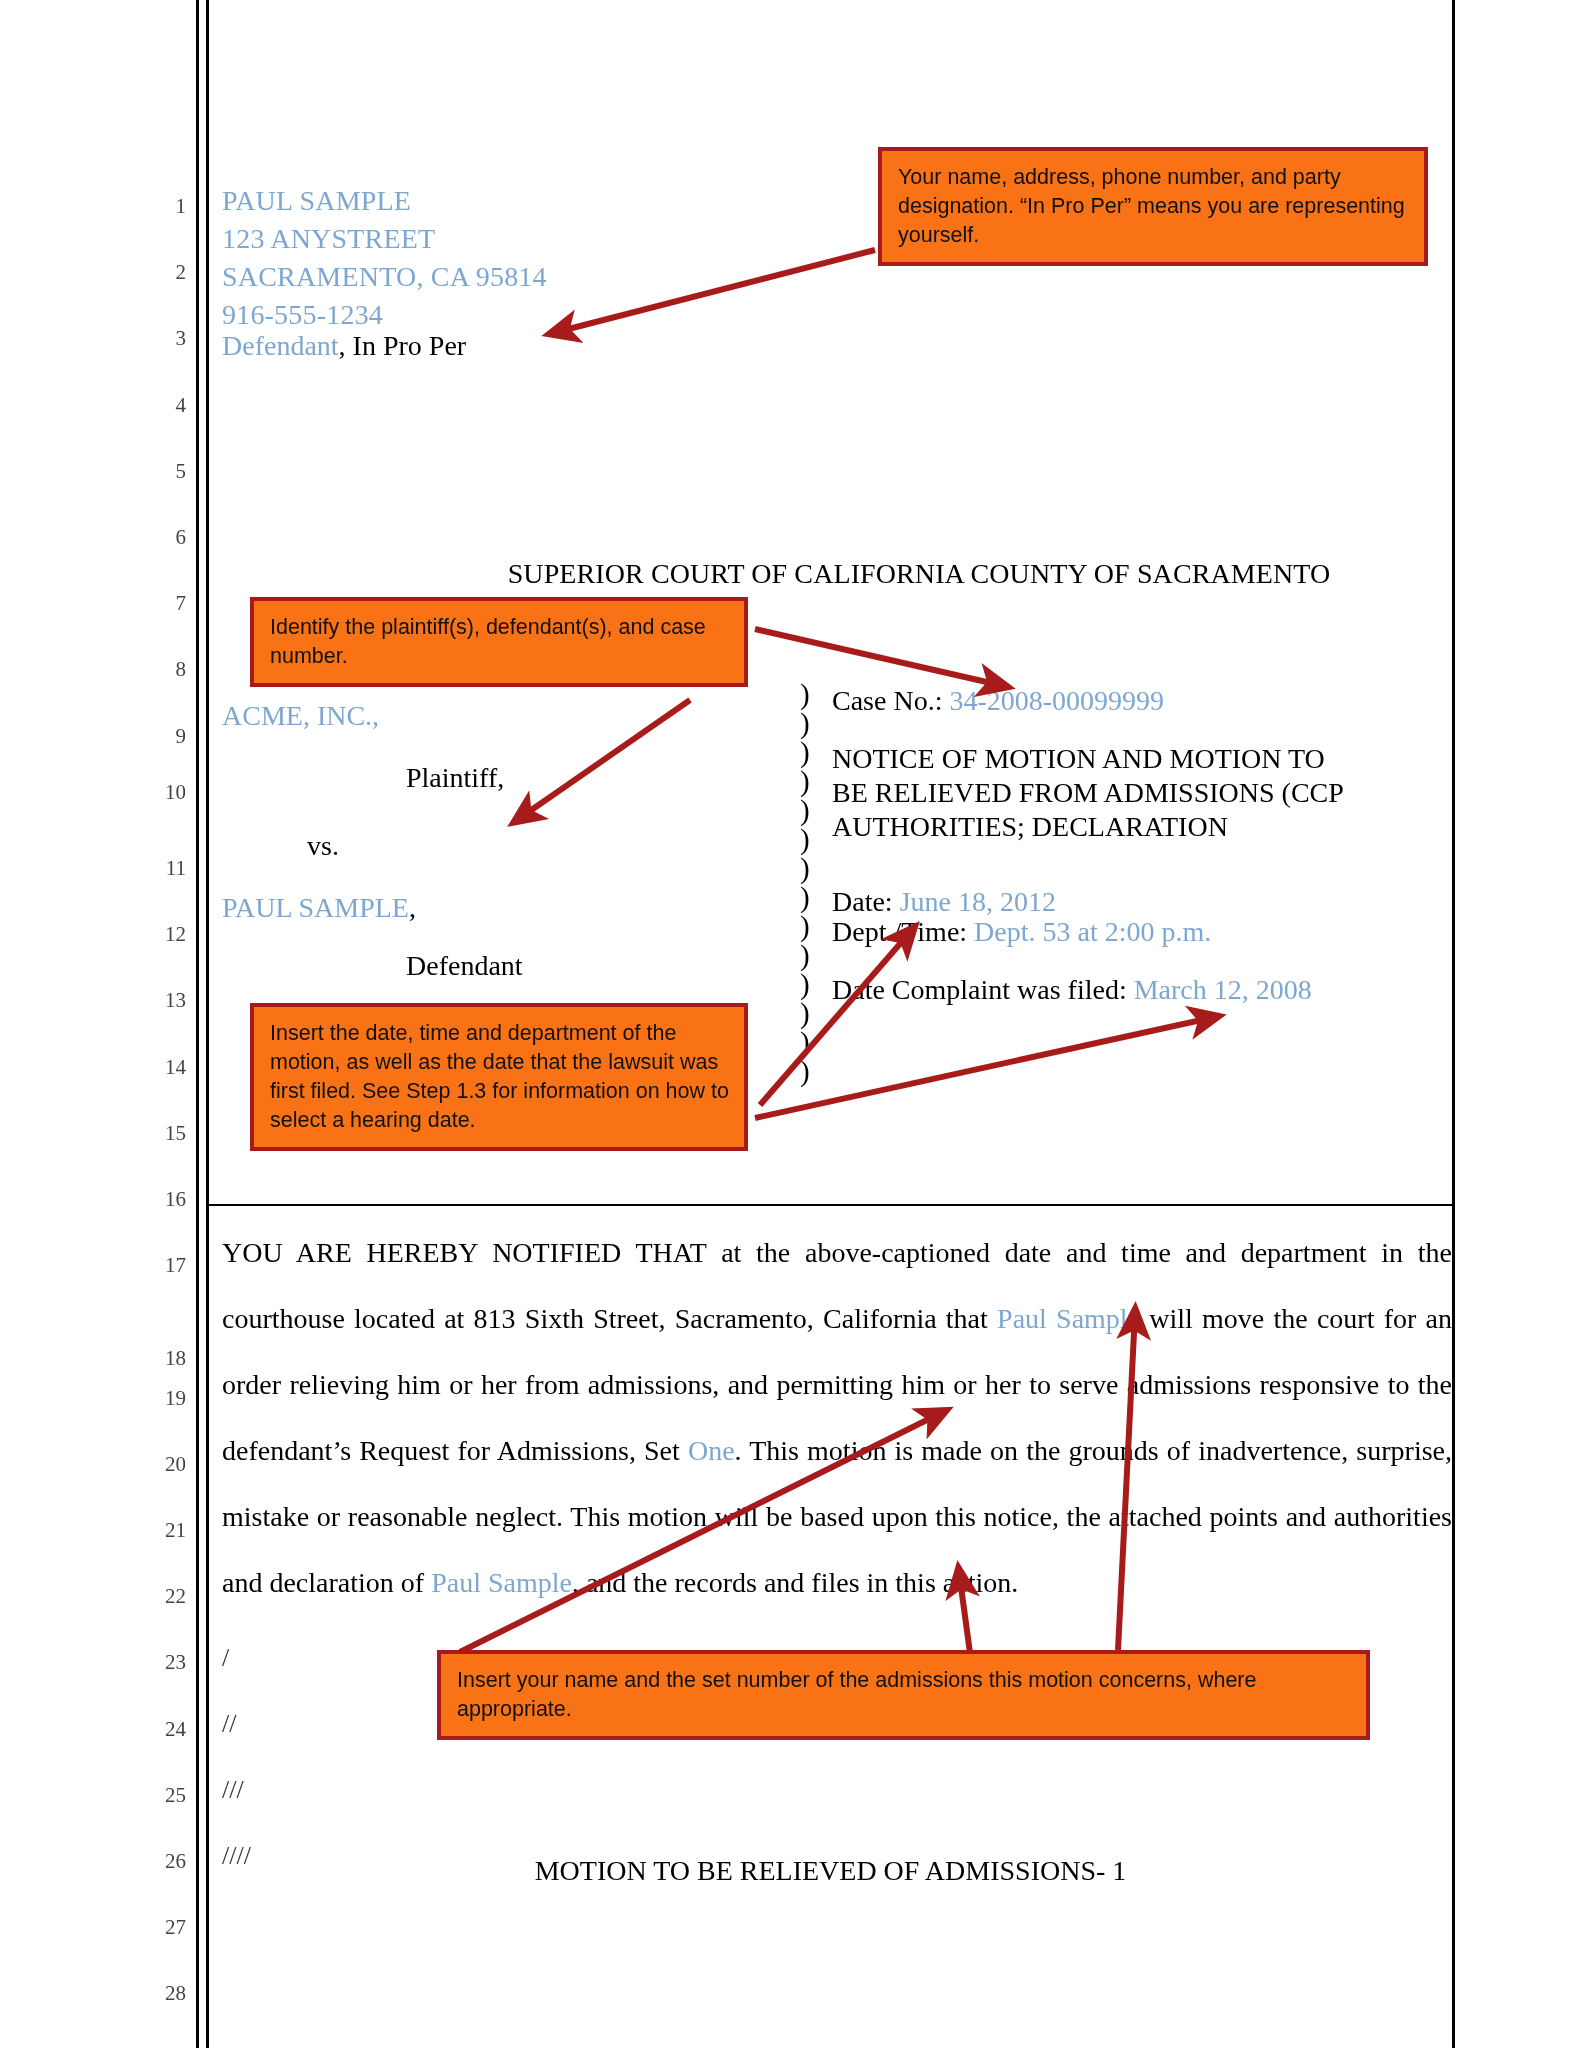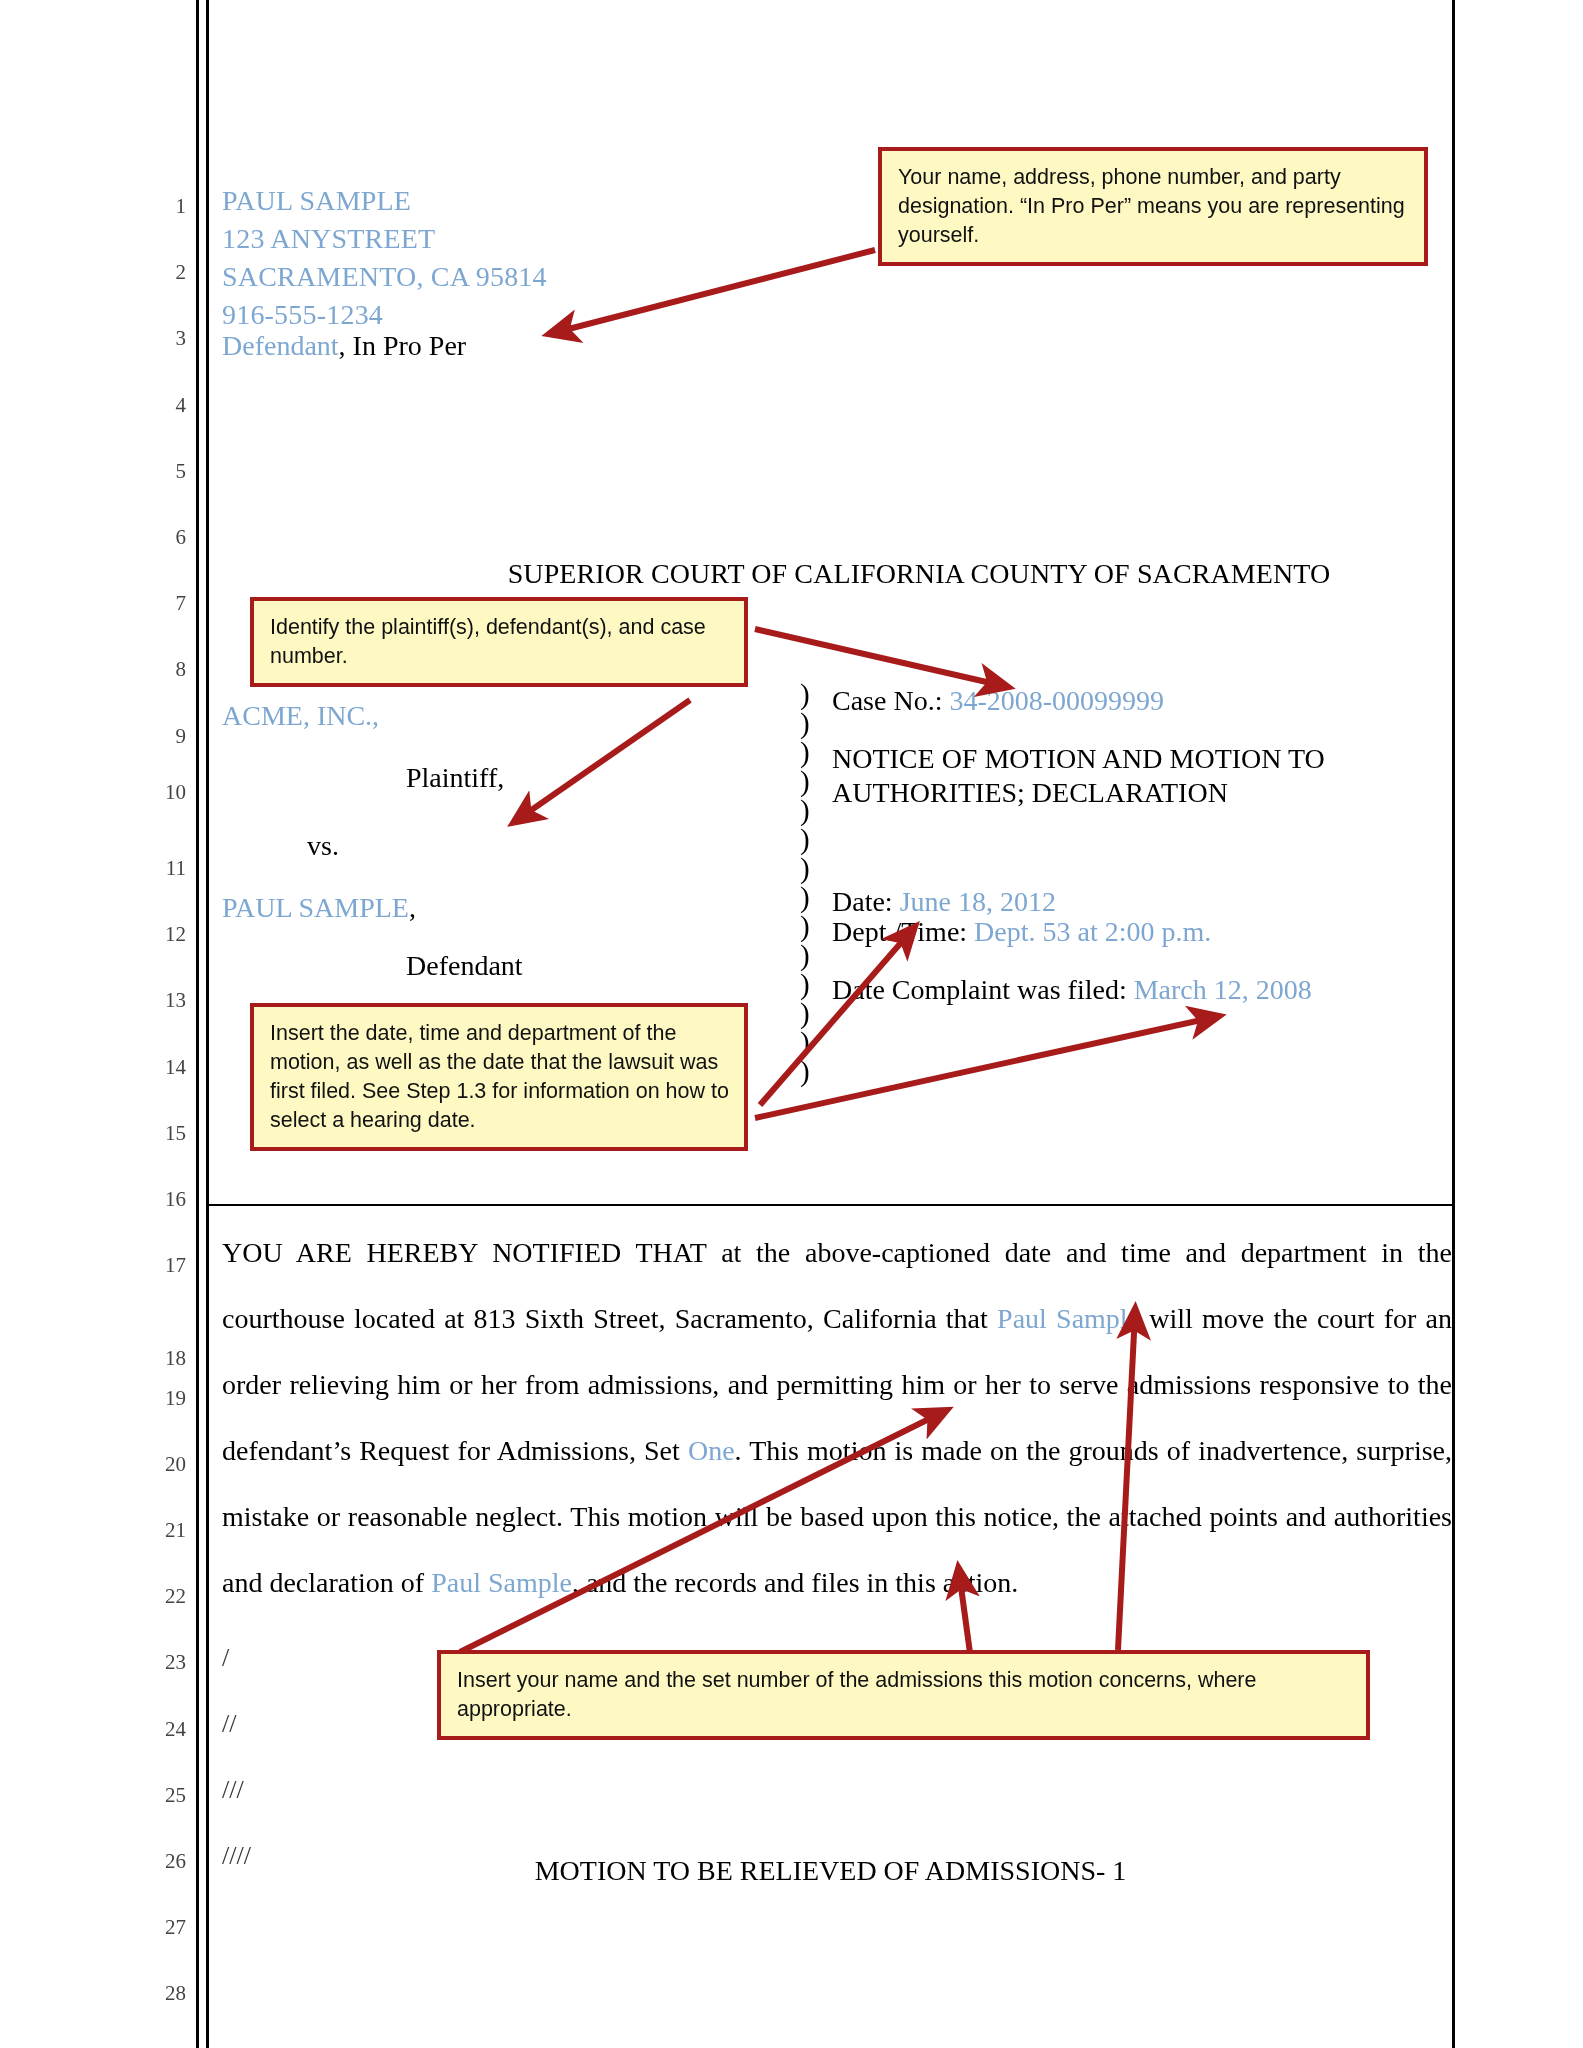--- a/index.html
+++ b/index.html
@@ -103,21 +103,21 @@
 
   
   #footer {
     position:absolute; left:209px; top:1855px; width:1243px;
     text-align:center; font-size:28px;
   }
 
   
   .annot {
     position:absolute;
-    background:#fef9c3;
+    background:#f97316;
     border:4px solid #a81b1b;
     font-family:"Liberation Sans", sans-serif;
     font-size:21.5px;
     line-height:29px;
     color:#111;
     padding:12px 14px 12px 16px;
     z-index:30;
   }
   svg.arrows {
     position:absolute; left:0; top:0; width:1583px; height:2048px;
@@ -200,20 +200,21 @@
       <div>)</div>
       <div>)</div>
       <div>)</div>
       <div>)</div>
     </div>
 
   <div id="caption-right">
     <div id="cap-caseno"><span>Case No.: </span><span class="blue">34-2008-00099999</span></div>
     <div id="cap-doctitle">
         <div>NOTICE OF MOTION AND MOTION TO</div>
+        <div>BE RELIEVED FROM ADMISSIONS (CCP</div>
         <div>AUTHORITIES; DECLARATION</div>
       </div>
     <div id="cap-date"><span>Date: </span><span class="blue">June 18, 2012</span></div>
     <div id="cap-depttime"><span>Dept./Time: </span><span class="blue">Dept. 53 at 2:00 p.m.</span></div>
     <div id="cap-filed"><span>Date Complaint was filed: </span><span class="blue">March 12, 2008</span></div>
   </div>
 
   <div id="body-par">
     <span class="seg">YOU ARE HEREBY NOTIFIED THAT at the above-captioned date and time and department in the courthouse located at 813 Sixth Street, Sacramento, California that </span><span class="blue seg">Paul Sample</span><span class="seg"> will move the court for an order relieving him or her from admissions, and permitting him or her to serve admissions responsive to the defendant’s Request for Admissions, Set </span><span class="blue seg">One</span><span class="seg">. This motion is made on the grounds of inadvertence, surprise, mistake or reasonable neglect. This motion will be based upon this notice, the attached points and authorities and declaration of </span><span class="blue seg">Paul Sample</span><span class="seg">, and the records and files in this action.</span>
   </div>

